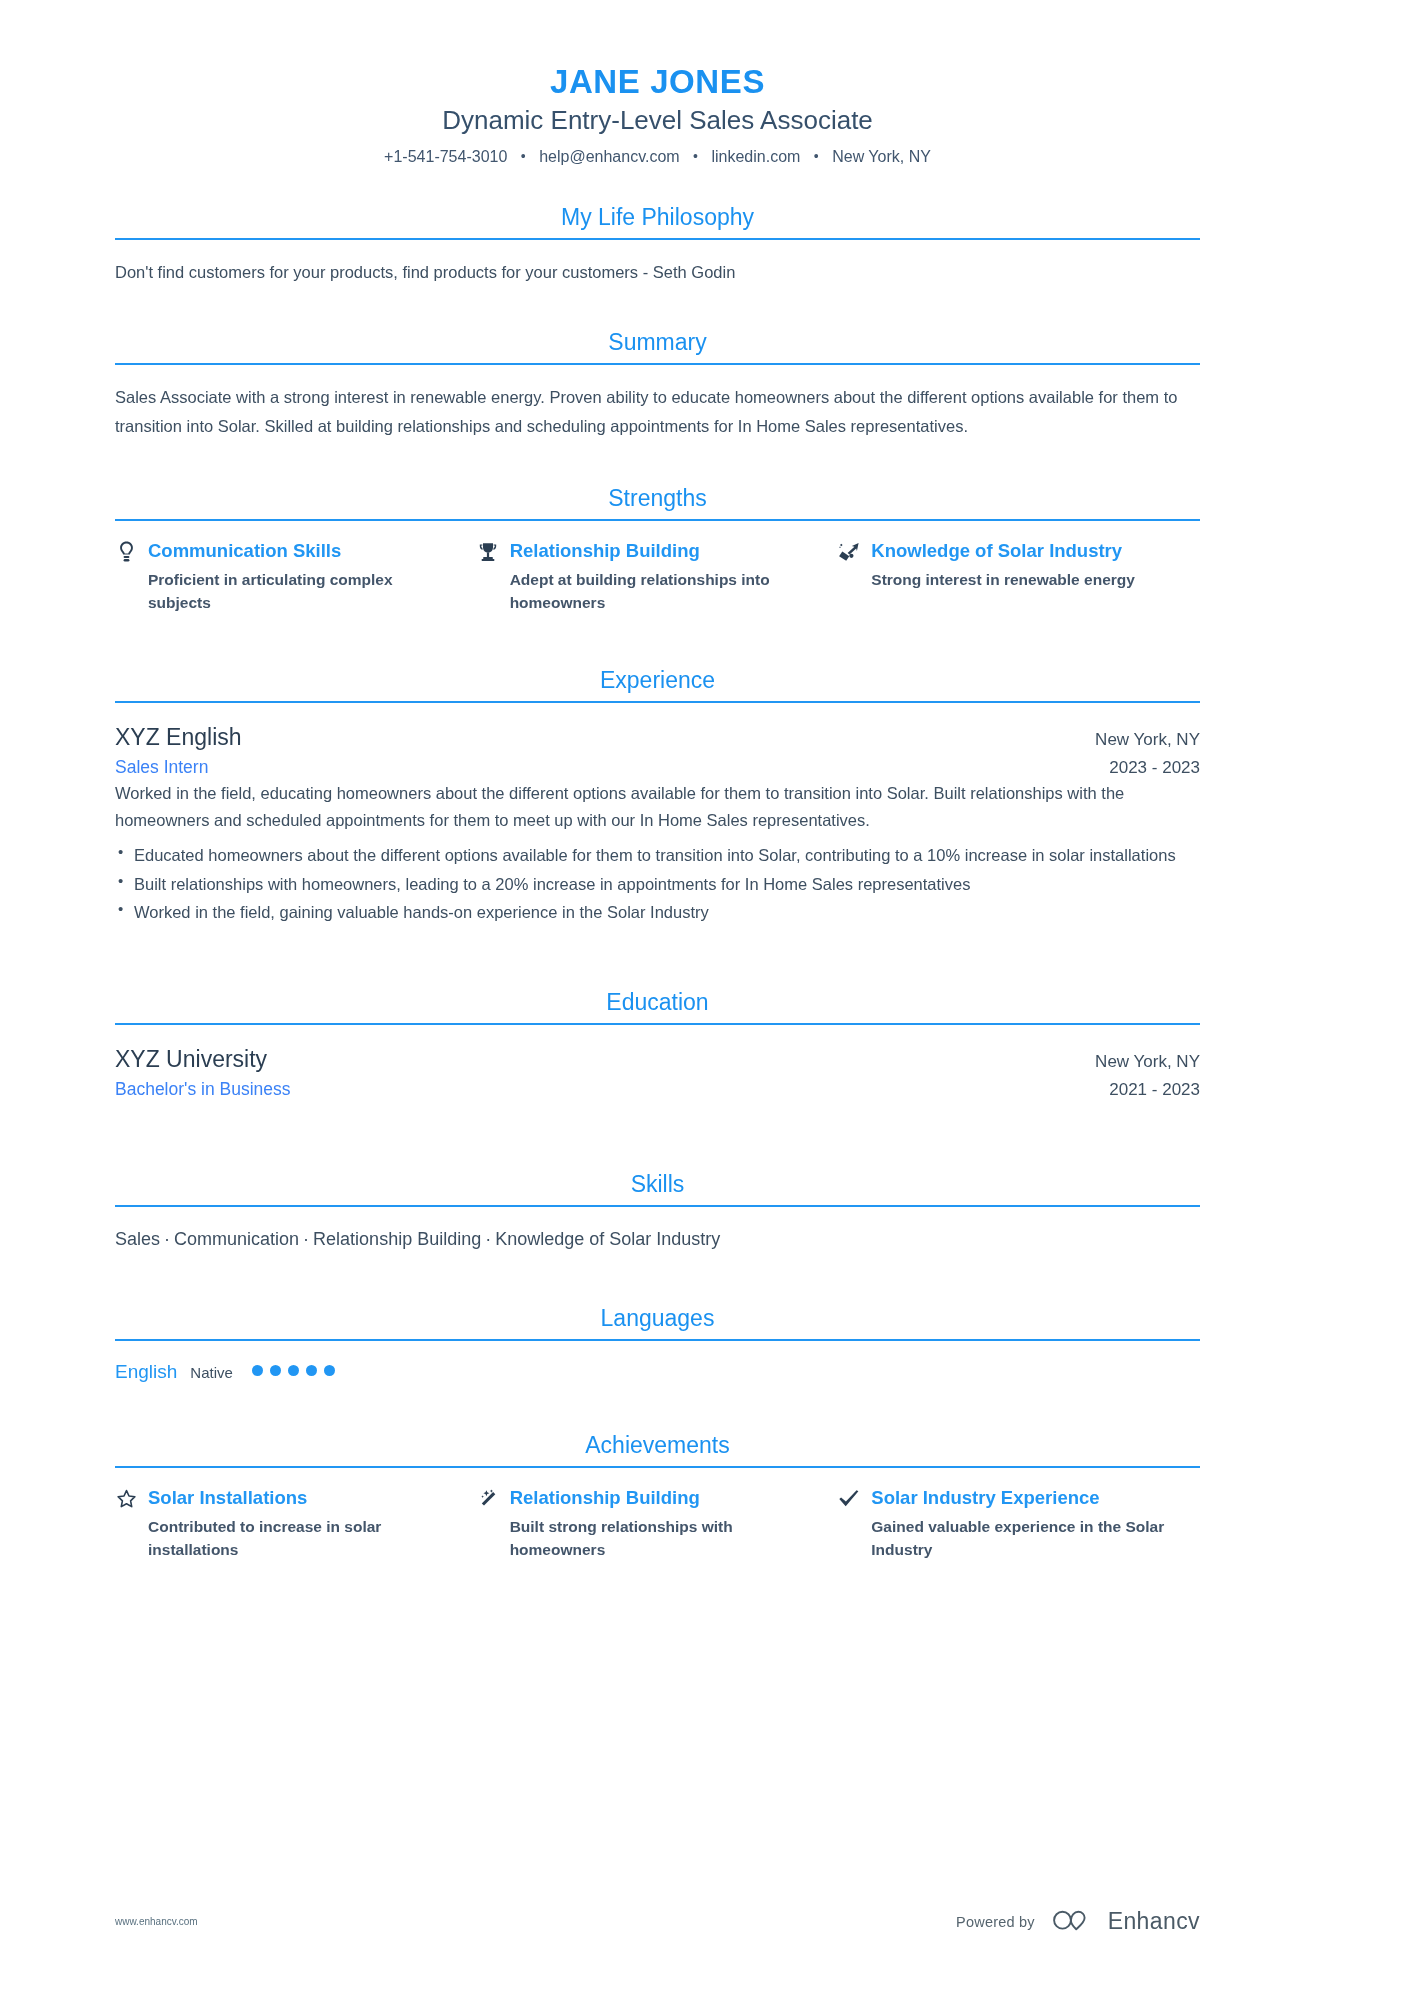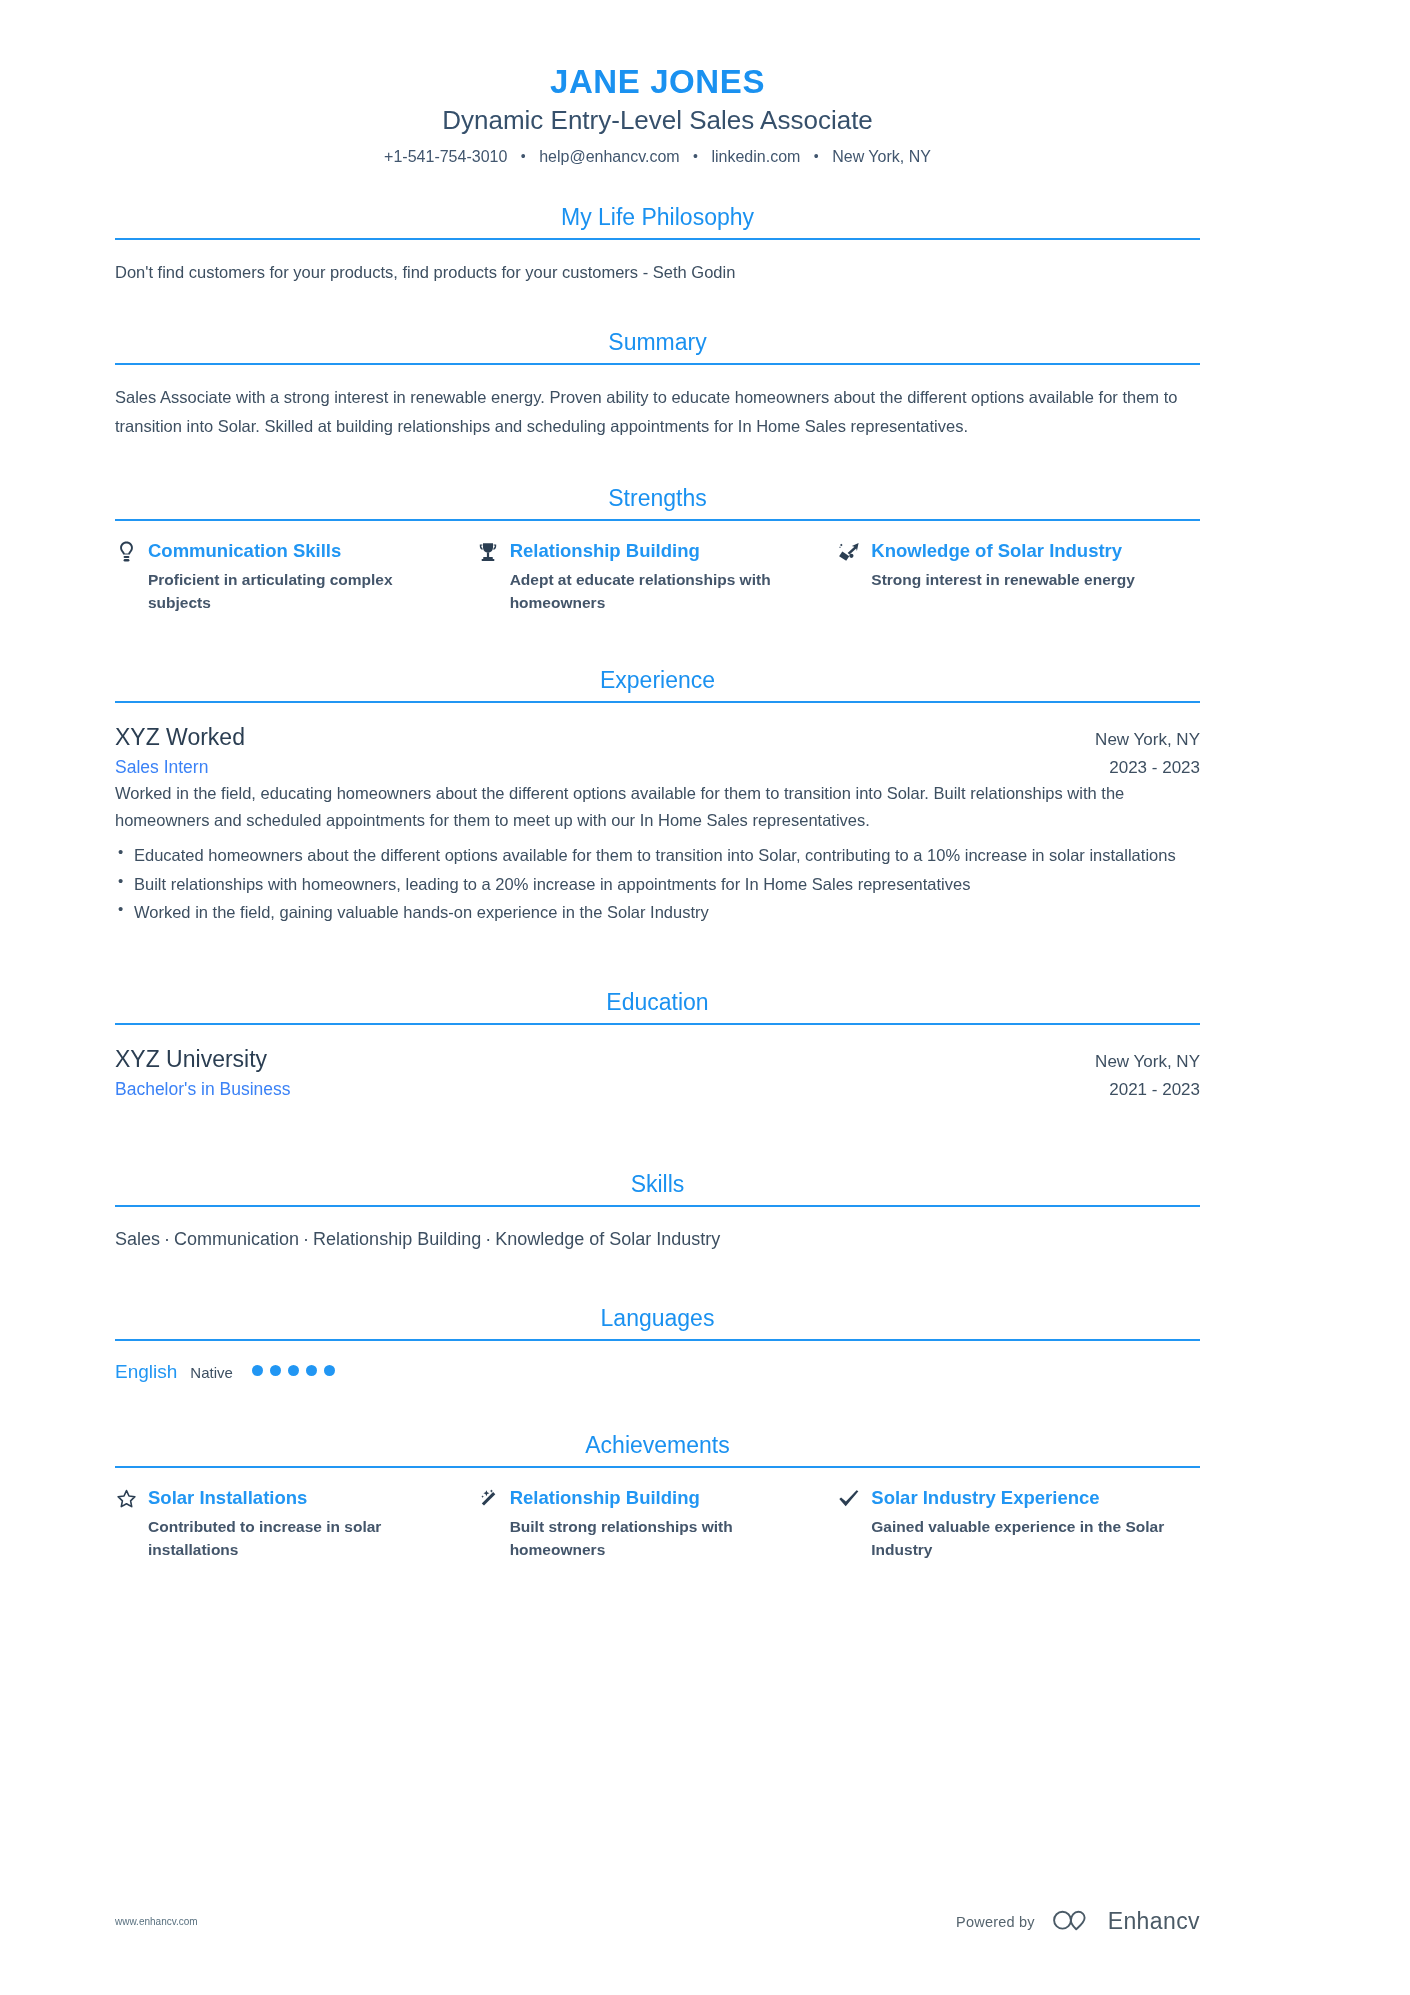--- a/index.html
+++ b/index.html
@@ -308,21 +308,21 @@
             <svg width="20" height="20" viewBox="0 0 20 20" fill="currentColor">
               <path d="M5 1.2h10v4.3c0 2.9-2.2 5.2-5 5.2s-5-2.3-5-5.2V1.2z"></path>
               <path d="M4.4 2.4H1.8v1.9c0 1.9 1.2 3.3 2.9 3.5l-.3-1.9C3.6 5.7 3.3 5 3.3 4.3V3.6h1.1V2.4zM15.6 2.4h2.6v1.9c0 1.9-1.2 3.3-2.9 3.5l.3-1.9c.8-.2 1.1-.9 1.1-1.6V3.6h-1.1V2.4z"></path>
               <rect x="8.9" y="10.4" width="2.2" height="4.6"></rect>
               <rect x="5.2" y="15" width="9.6" height="2.3" rx="0.6"></rect>
               <rect x="3.6" y="17.1" width="12.8" height="1.8" rx="0.6"></rect>
             </svg>
           </span>
           <span class="item-title">Relationship Building</span>
         </div>
-        <div class="item-desc">Adept at educate relationships with homeowners</div>
+        <div class="item-desc">Adept at building relationships into homeowners</div>
       </div>
 
       <div class="col">
         <div class="item-head">
           <span class="item-icon">
             <svg width="22" height="20" viewBox="0 0 22 20" fill="currentColor">
               <path d="M20.6 1.0 L13.9 4.0 L16.4 4.7 L9.6 11.0 L11.6 12.6 L18.2 6.4 L18.9 9.0 L20.6 1.0Z"></path>
               <path d="M1.2 13.2 L5.3 9.3 L7.2 11.2 L11.2 15.2 L7.2 19.1 L3.2 15.2 Z" transform="rotate(-12 6.2 14.2)"></path>
               <path d="M2.0 3.0 l1.3 1.3 1.3-1.3 -1.3-1.3z M1.2 5.2 l0.8 0.8 0.8-0.8 -0.8-0.8z"></path>
               <circle cx="13.4" cy="13.8" r="2.1"></circle>
@@ -335,21 +335,21 @@
 
     </div>
   </div>
 
   <div class="section">
     <div class="section-title">Experience</div>
     <div class="section-rule"></div>
     <div class="experience-block">
       <div class="entry">
         <div class="entry-row">
-          <span class="entry-org">XYZ Worked</span>
+          <span class="entry-org">XYZ English</span>
           <span class="entry-loc">New York, NY</span>
         </div>
         <div class="entry-row">
           <span class="entry-role">Sales Intern</span>
           <span class="entry-date">2023 - 2023</span>
         </div>
         <div class="entry-desc">Worked in the field, educating homeowners about the different options available for them to transition into Solar. Built relationships with the homeowners and scheduled appointments for them to meet up with our In Home Sales representatives.</div>
         <ul class="bullets">
           <li>Educated homeowners about the different options available for them to transition into Solar, contributing to a 10% increase in solar installations</li>
           <li>Built relationships with homeowners, leading to a 20% increase in appointments for In Home Sales representatives</li>

